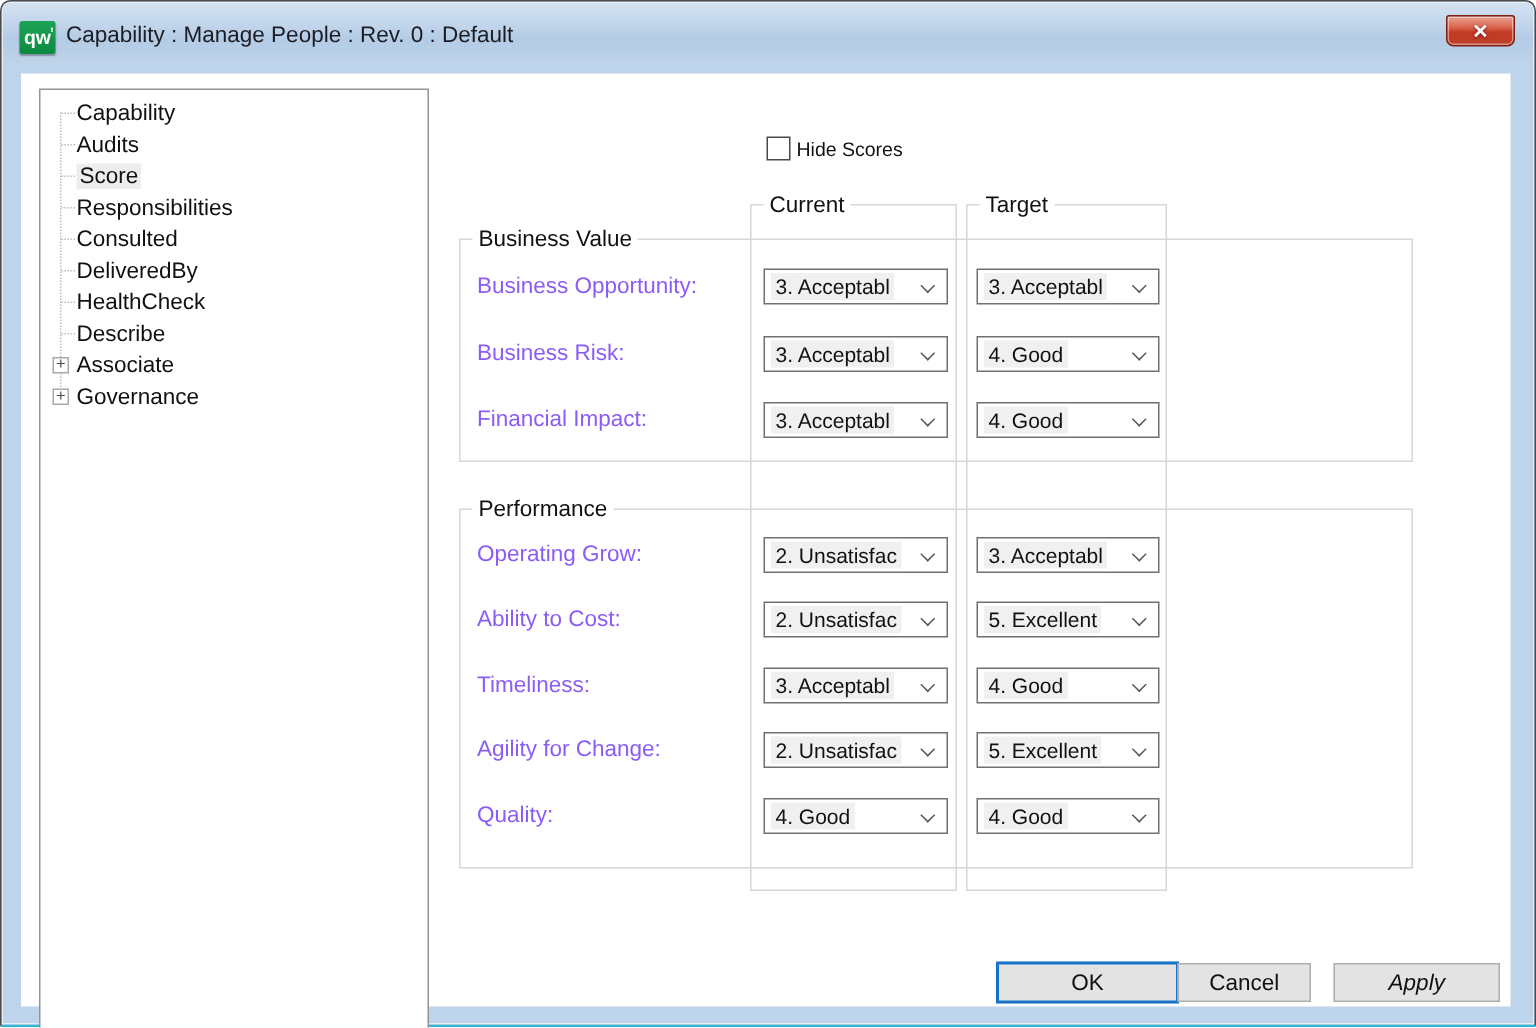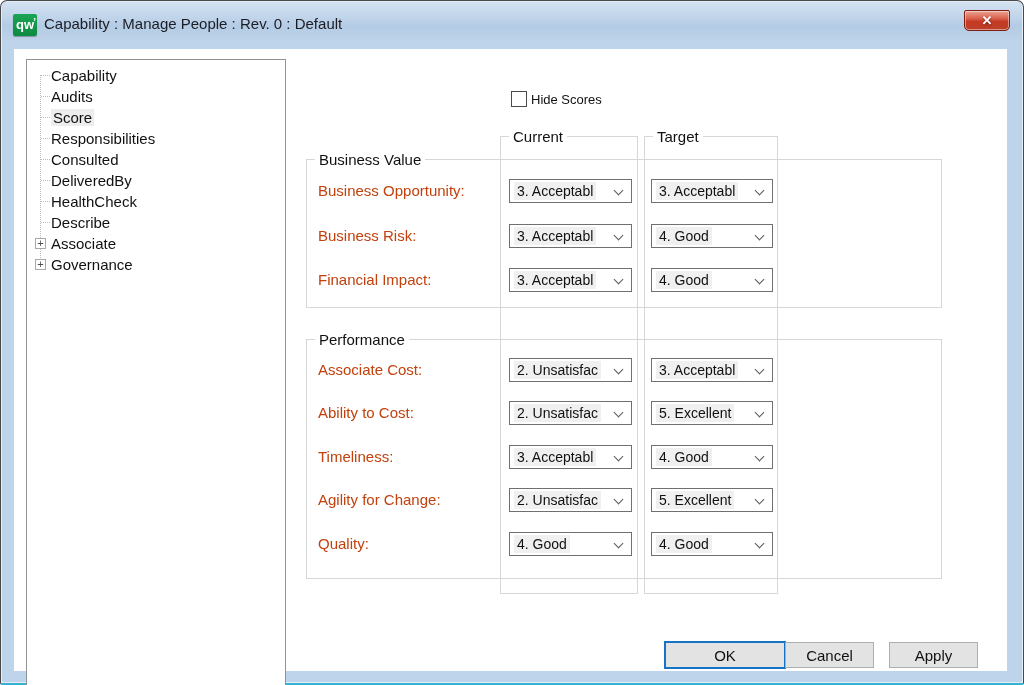--- a/index.html
+++ b/index.html
@@ -78,21 +78,21 @@
     font-size:15px; color:#111; white-space:nowrap;
   }
 
   
   .checkbox-row { position:absolute; left:497px; top:42px; display:flex; align-items:center; }
   .checkbox-box { width:16px; height:16px; border:1px solid #4a4a4a; background:#fff; }
   .checkbox-label { margin-left:4px; font-size:13px; color:#111; }
 
   
   .score-row { position:absolute; left:0; right:0; height:24px; }
-  .row-label { position:absolute; left:304px; top:3px; font-size:15px; color:#c2410c; white-space:nowrap; }
+  .row-label { position:absolute; left:304px; top:3px; font-size:15px; color:#8b5cf6; white-space:nowrap; }
   .combo {
     position:absolute; top:0; height:24px; width:123px;
     background:#ffffff; border:1px solid #707070;
     display:flex; align-items:center; cursor:default;
   }
   .combo.current { left:495px; }
   .combo.target  { left:637px; width:122px; }
   .combo-text {
     margin-left:4px; font-size:14px; color:#111;
     background:#f0f0f0; padding:1px 3px;
@@ -106,21 +106,21 @@
 
   
   .btn {
     position:absolute; height:26px; background:#e3e3e3; border:1px solid #aeaeae;
     font-family:"Liberation Sans", sans-serif; font-size:15px; color:#111; text-align:center;
     cursor:default;
   }
   .btn.default { border:2px solid #1673c6; height:28px;margin-left:8px; }
   .btn-ok     { left:642px; top:592px; width:122px; }
   .btn-cancel { left:771px; top:593px; width:89px; }
-  .btn-apply  { left:875px; top:593px; width:89px; }
+  .btn-apply  { left:875px; top:593px; width:111px;font-style:italic; }
 </style>
 </head>
 <body>
 
 <div class="window">
 
   <div class="titlebar">
     <div class="app-icon"><span>qw</span><i>’</i></div>
     <div class="title-text">Capability : Manage People : Rev. 0  : Default</div>
     <div class="close-btn"><span>✕</span></div>
@@ -212,21 +212,21 @@
         <span class="combo-text">3. Acceptabl</span>
         <span class="combo-chevron"></span>
       </div>
       <div class="combo target">
         <span class="combo-text">4. Good</span>
         <span class="combo-chevron"></span>
       </div>
     </div>
 
     <div class="score-row" style="top:309px;">
-      <span class="row-label">Associate Cost:</span>
+      <span class="row-label">Operating Grow:</span>
       <div class="combo current">
         <span class="combo-text">2. Unsatisfac</span>
         <span class="combo-chevron"></span>
       </div>
       <div class="combo target">
         <span class="combo-text">3. Acceptabl</span>
         <span class="combo-chevron"></span>
       </div>
     </div>
     <div class="score-row" style="top:352px;">

